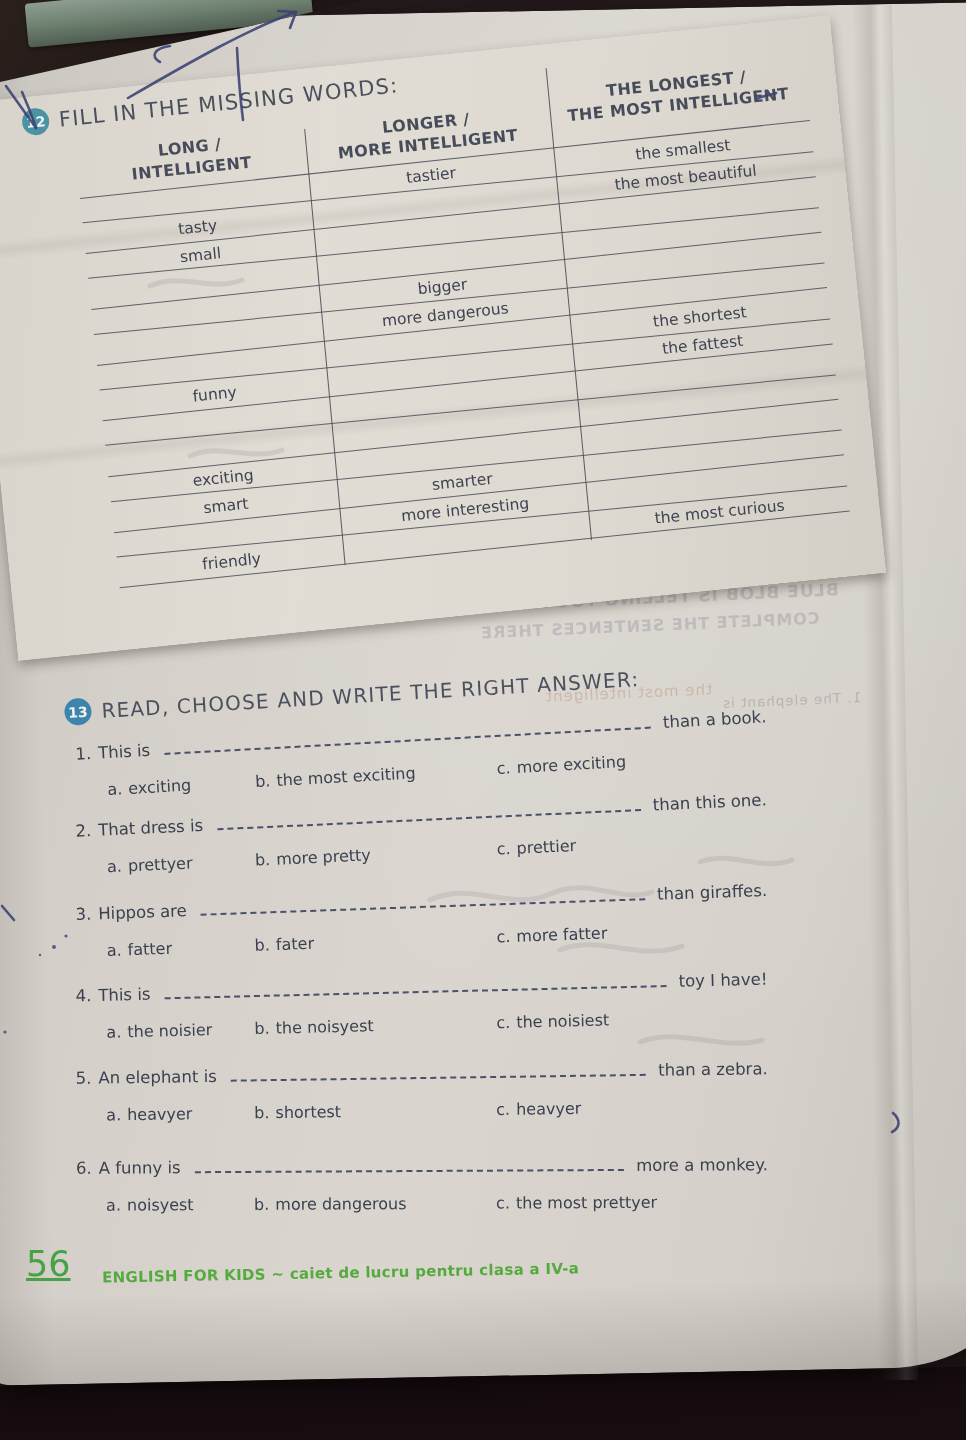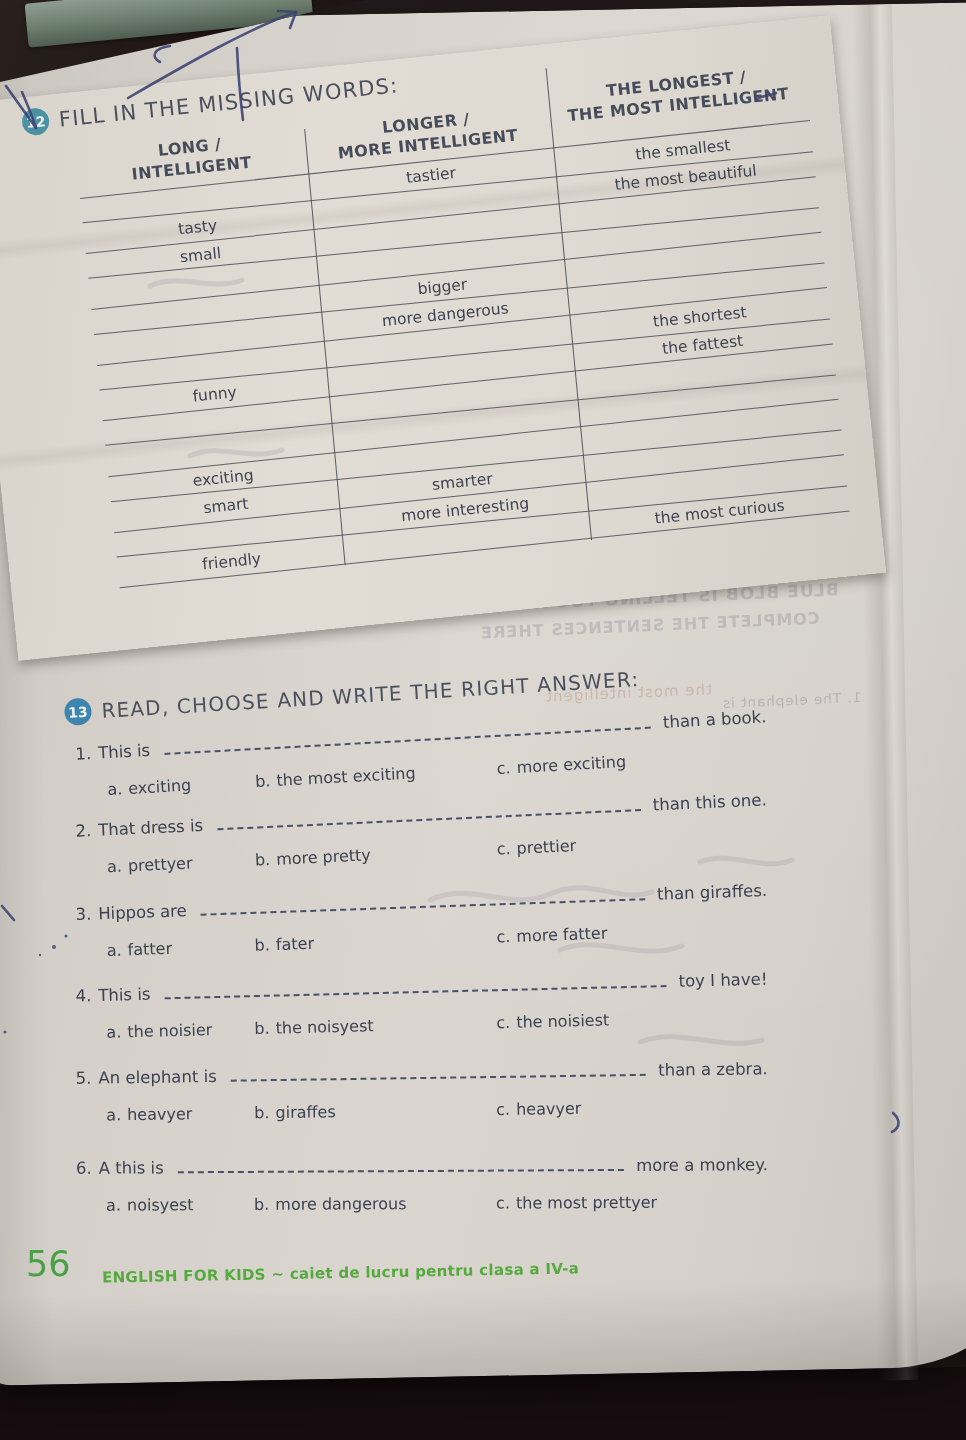--- a/index.html
+++ b/index.html
@@ -62,21 +62,21 @@
   .qblock{position:absolute;left:76px;width:692px;}
   .qline{display:flex;align-items:flex-end;font-size:16.5px;color:#3b4150;white-space:nowrap;}
   .qnum{margin-right:7px;}
   .blank{flex:1;border-bottom:2px dashed #49506a;margin:0 12px 4px 14px;height:10px;min-width:120px;}
   .opts{position:relative;height:24px;margin-top:18px;font-size:16px;color:#3b4150;}
   .opt{position:absolute;top:0;white-space:nowrap;}
   .opt .l{margin-right:6px;}
   .oa{left:30px;} .ob{left:178px;} .oc{left:420px;}
 
   
-  .pgnum{position:absolute;left:26px;top:1244px;font-size:35px;color:#48a047;}
+  .pgnum{position:absolute;left:26px;top:1244px;font-size:35px;color:#48a047;text-decoration:underline;}
   .foot{position:absolute;left:102px;top:1264px;font-size:15px;font-weight:bold;color:#55aa3e;
         letter-spacing:.3px;transform:rotate(-1.1deg);white-space:nowrap;}
 
   
   .ghost{position:absolute;transform:scaleX(-1) rotate(2.5deg);color:rgba(125,115,135,.28);
          font-weight:bold;letter-spacing:1px;white-space:nowrap;}
   .g1{left:440px;top:588px;font-size:17px;}
   .g2{left:480px;top:616px;font-size:16px;}
   .g3{left:545px;top:684px;font-size:15px;color:rgba(175,120,95,.32);font-weight:normal;}
   .g4{left:722px;top:692px;font-size:13.5px;color:rgba(120,110,130,.32);font-weight:normal;}
@@ -284,29 +284,29 @@
 
   <div class="qblock" style="top:1064px;transform:rotate(-.8deg)">
     <div class="qline">
       <span class="qnum">5.</span>
       <span>An elephant is</span>
       <span class="blank"></span>
       <span>than a zebra.</span>
     </div>
     <div class="opts">
       <span class="opt oa"><span class="l">a.</span><span>heavyer</span></span>
-      <span class="opt ob"><span class="l">b.</span><span>giraffes</span></span>
+      <span class="opt ob"><span class="l">b.</span><span>shortest</span></span>
       <span class="opt oc"><span class="l">c.</span><span>heavyer</span></span>
     </div>
   </div>
 
   <div class="qblock" style="top:1157px;transform:rotate(-.3deg)">
     <div class="qline">
       <span class="qnum">6.</span>
-      <span>A this is</span>
+      <span>A funny is</span>
       <span class="blank"></span>
       <span>more a monkey.</span>
     </div>
     <div class="opts">
       <span class="opt oa"><span class="l">a.</span><span>noisyest</span></span>
       <span class="opt ob"><span class="l">b.</span><span>more dangerous</span></span>
       <span class="opt oc"><span class="l">c.</span><span>the most prettyer</span></span>
     </div>
   </div>
 

